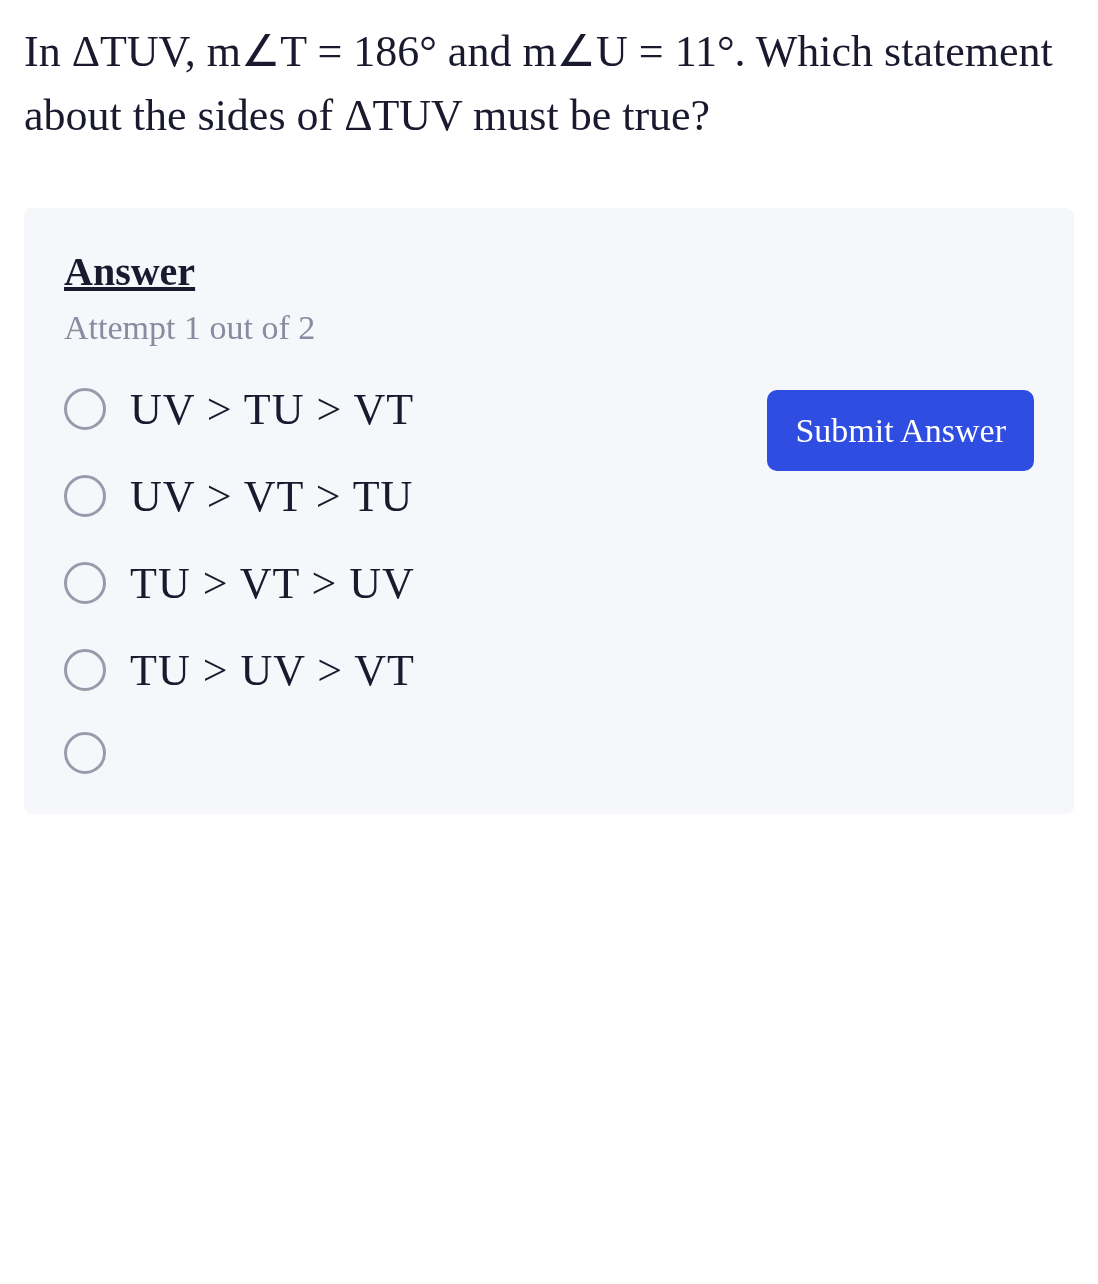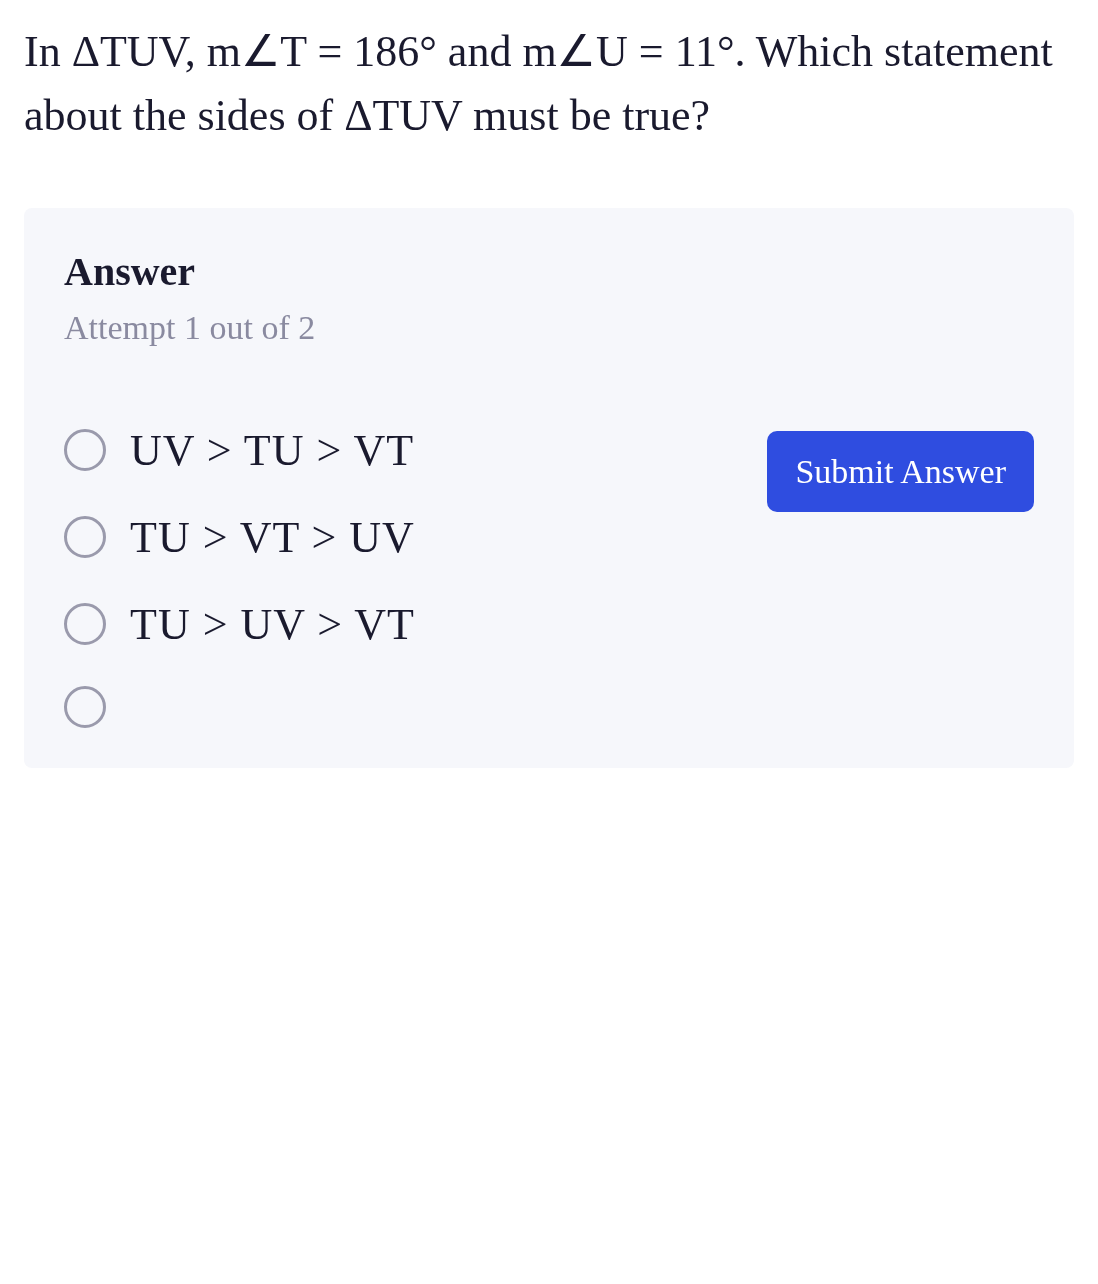--- a/index.html
+++ b/index.html
@@ -24,25 +24,26 @@
     .answer-panel {
       background: #f6f7fb;
       border-radius: 8px;
       padding: 40px 40px 40px 40px;
     }
     .answer-heading {
       font-size: 40px;
       font-weight: bold;
       color: #1a1a2e;
       margin-bottom: 14px;
+      text-decoration: underline;
     }
     .attempt-text {
       font-size: 34px;
       color: #8a8aa0;
-      margin-bottom: 78px;
+      margin-bottom: 37px;
     }
     .options-row {
       display: flex;
       align-items: flex-start;
       gap: 40px;
     }
     .options-list {
       display: flex;
       flex-direction: column;
       gap: 36px;
@@ -95,20 +96,24 @@
   <div class="attempt-text">Attempt 1 out of 2</div>
 
   <div class="options-row">
     <div class="options-list">
 
       <label class="option">
         <span class="radio"></span>
         <span class="option-label">UV  &gt;  TU  &gt;  VT</span>
       </label>
 
+      <label class="option">
+        <span class="radio"></span>
+        <span class="option-label">UV  &gt;  VT  &gt;  TU</span>
+      </label>
 
       <label class="option">
         <span class="radio"></span>
         <span class="option-label">TU  &gt;  VT  &gt;  UV</span>
       </label>
 
       <label class="option">
         <span class="radio"></span>
         <span class="option-label">TU  &gt;  UV  &gt;  VT</span>
       </label>

